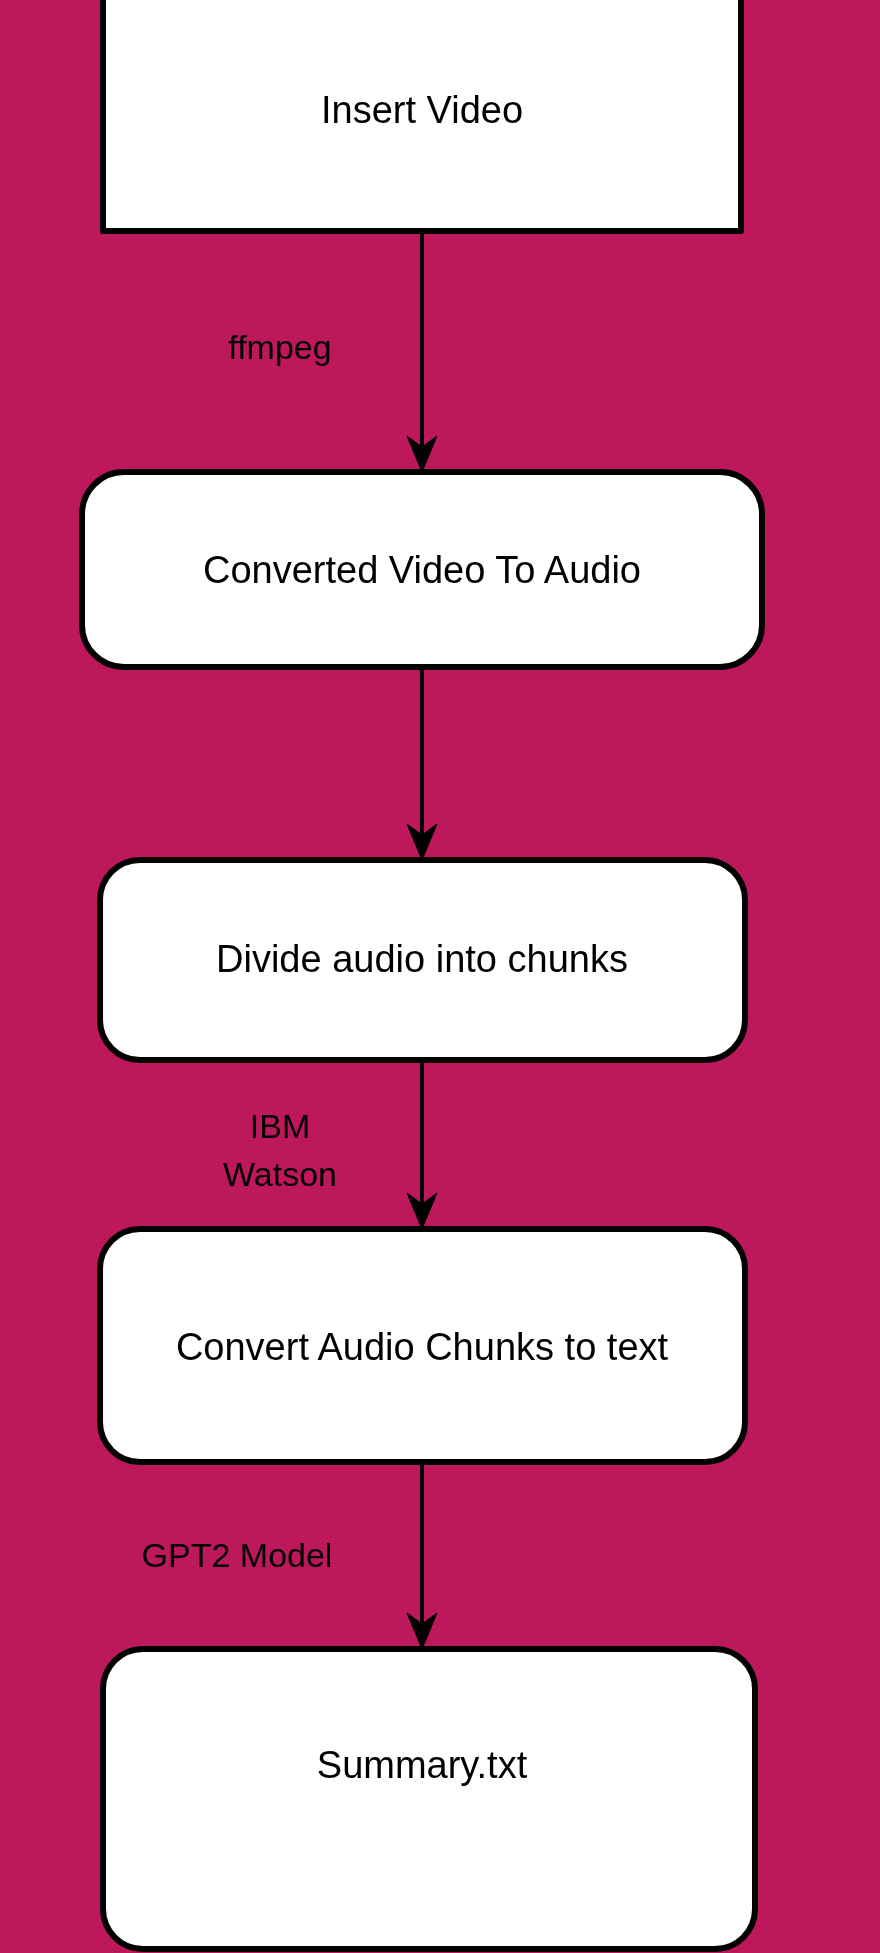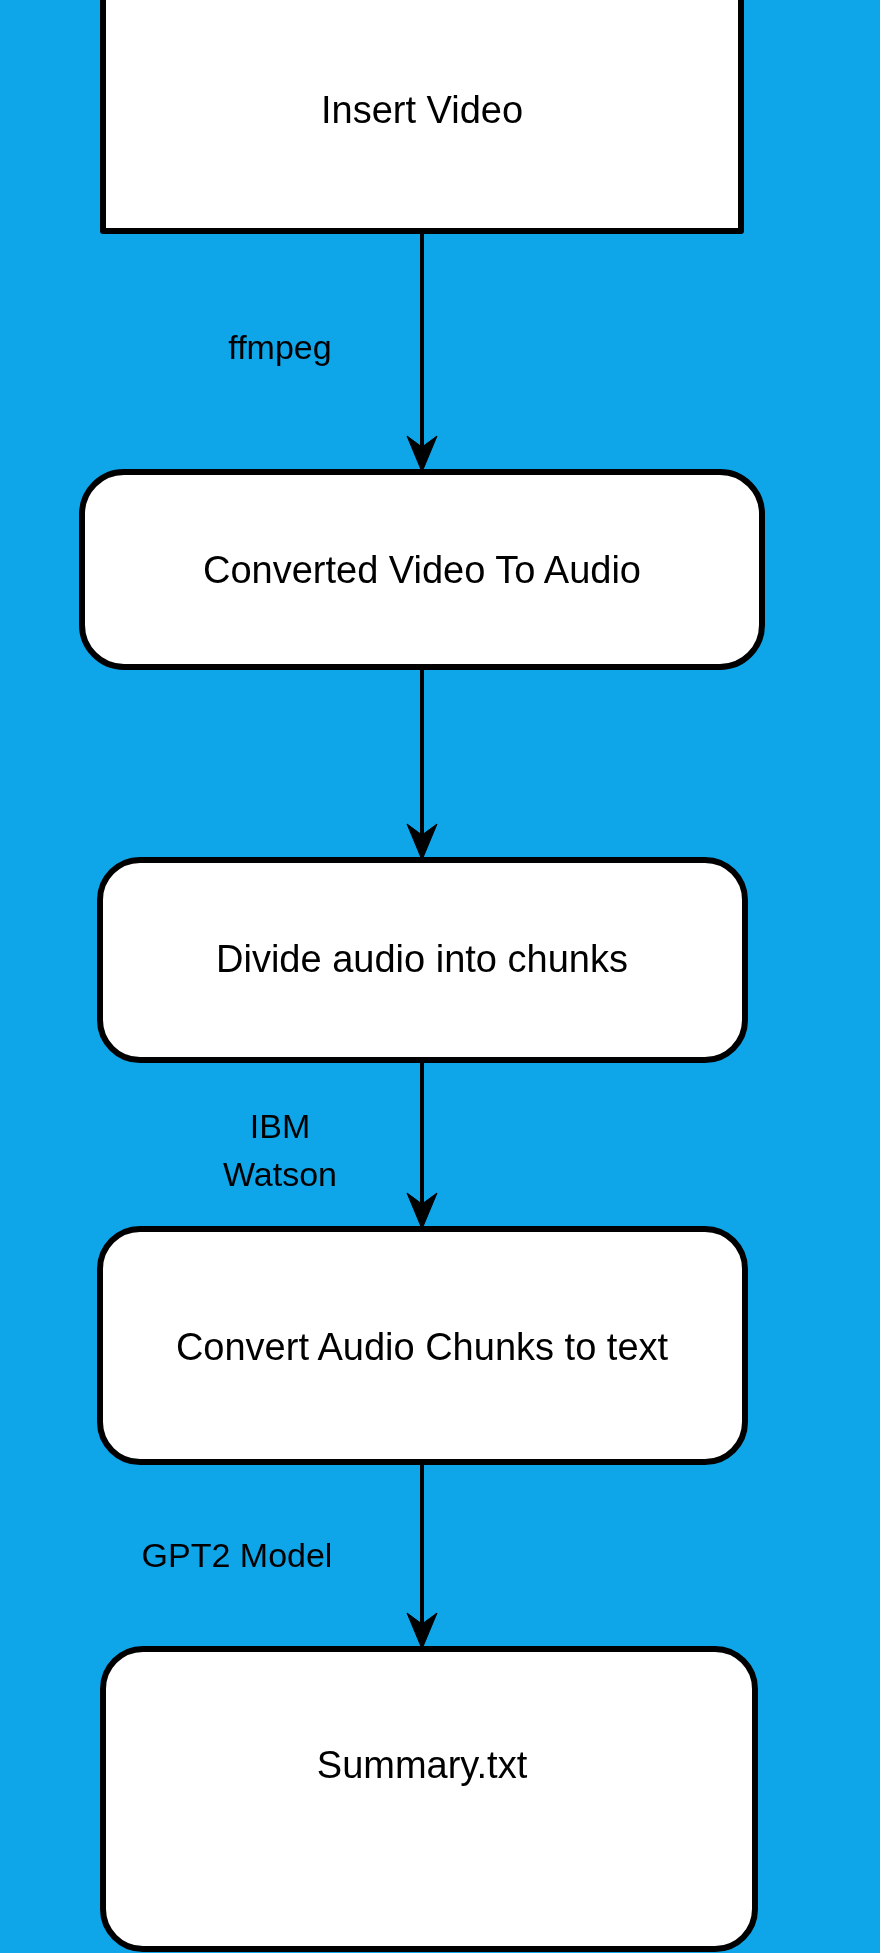--- a/index.html
+++ b/index.html
@@ -7,21 +7,21 @@
     padding: 0;
     background: #ffffff;
   }
   body {
     font-family: "Liberation Sans", sans-serif;
   }
   #canvas {
     position: relative;
     width: 880px;
     height: 1953px;
-    background: #0ea5e9;
+    background: #be185d;
     overflow: hidden;
   }
   #flow-svg {
     position: absolute;
     top: 0;
     left: 0;
     width: 880px;
     height: 1953px;
     display: block;
   }

